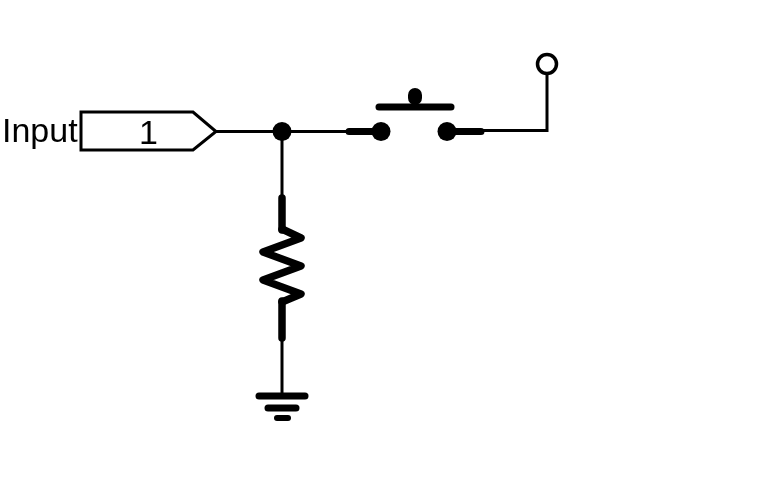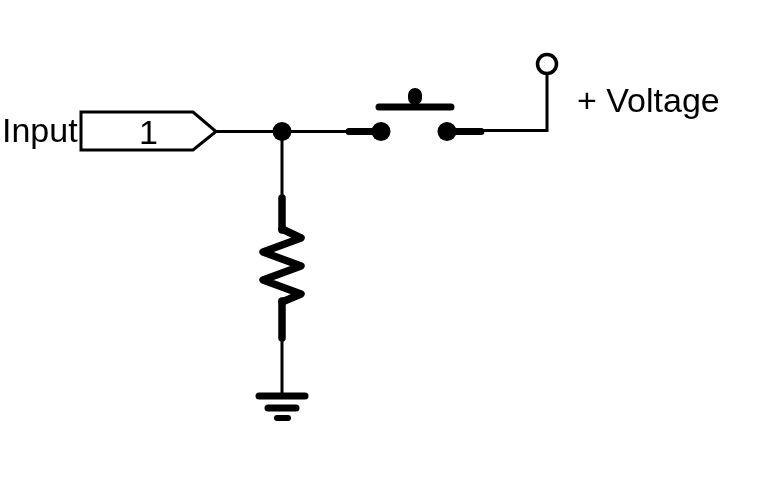--- a/index.html
+++ b/index.html
@@ -84,14 +84,13 @@
 
     <g>
       <line class="w7" x1="259" y1="396" x2="305" y2="396"></line>
       <line class="w7" x1="268" y1="408" x2="296" y2="408"></line>
       <line class="w6" x1="277" y1="418" x2="288" y2="418"></line>
     </g>
   </svg>
 
   <span class="lbl lbl-input">Input</span>
   <span class="lbl lbl-pin-num">1</span>
-  <span class="lbl lbl-voltage">+ Voltage</span>
 </div>
 
 </body></html>

